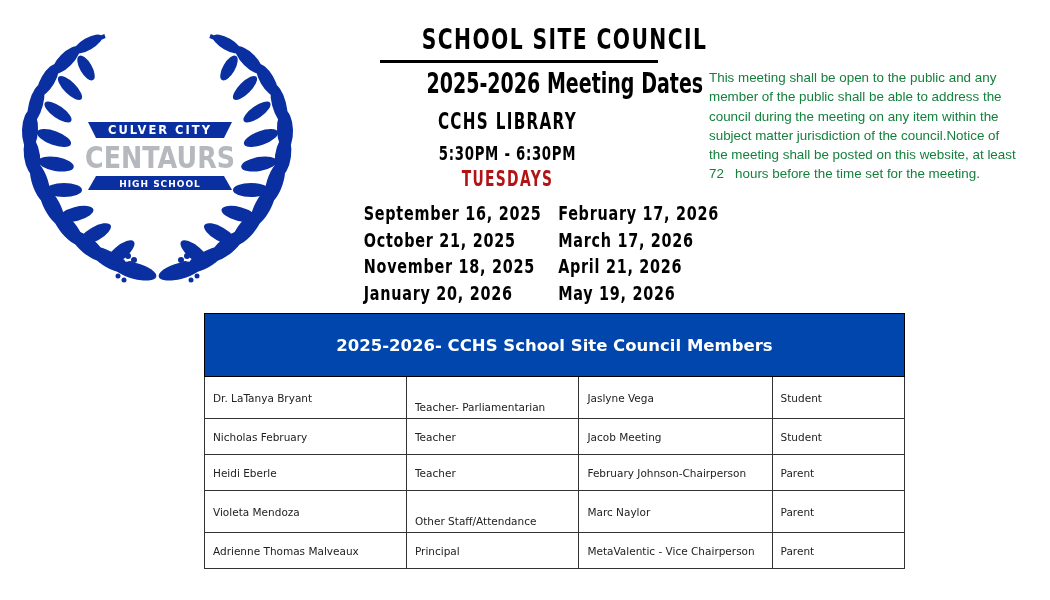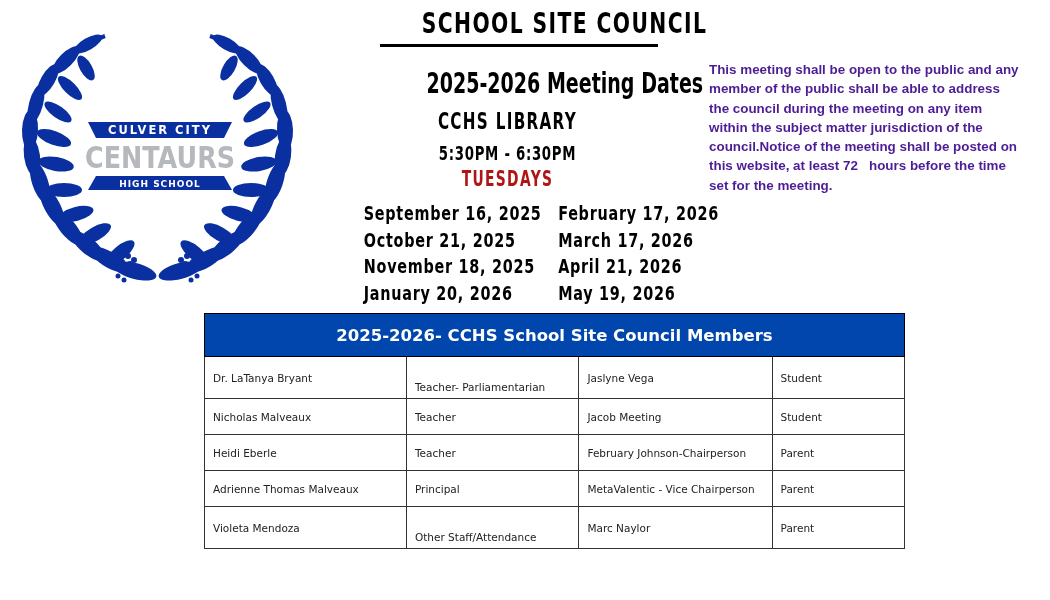--- a/index.html
+++ b/index.html
@@ -1,37 +1,37 @@
 <!DOCTYPE html>
 <html><head>
   <meta charset="utf-8">
   <style>
     html, body { margin: 0; padding: 0; background: #ffffff; }
     body { width: 1050px; height: 600px; position: relative; overflow: hidden; font-family: "Liberation Sans", sans-serif; color: #000; }
 
     .logo { position: absolute; left: 10px; top: 28px; width: 295px; height: 258px; }
     .logo svg { width: 100%; height: 100%; }
-    .title-wrap { position: absolute; left: 380px; top: 4px; width: 278px; height: 44px; }
+    .title-wrap { position: absolute; left: 380px; top: 20px; width: 278px; height: 44px; }
     .title-text { display:block; text-align:center; font-family: "DejaVu Sans", sans-serif; font-weight:bold; font-size:29px; letter-spacing:2px; transform: scaleX(0.7); transform-origin:center; line-height:38px; white-space:nowrap;}
     .title-line { position:absolute; left:0; right:0; top:40px; height:3px; background:#000; }
 
     .subtitle { position:absolute; left:380px; top:66px; width:290px; text-align:center; font-family:"DejaVu Sans", sans-serif; font-weight:bold; font-size:28px; transform: scaleX(0.68); transform-origin:center; white-space:nowrap; line-height:36px; }
     .location { position:absolute; left:400px; top:106px; width:215px; text-align:center; font-family:"DejaVu Sans", sans-serif; font-weight:bold; font-size:23px; letter-spacing:2px; transform: scaleX(0.66); transform-origin:center; white-space:nowrap; line-height:30px;}
     .time { position:absolute; left:400px; top:140px; width:215px; text-align:center; font-family:"DejaVu Sans", sans-serif; font-weight:bold; font-size:19px; letter-spacing:1px; transform: scaleX(0.7); transform-origin:center; white-space:nowrap; line-height:26px;}
     .day { position:absolute; left:400px; top:165px; width:215px; text-align:center; font-family:"DejaVu Sans", sans-serif; font-weight:bold; font-size:21px; letter-spacing:2px; color:#b01414; transform: scaleX(0.66); transform-origin:center; white-space:nowrap; line-height:28px;}
 
     .dates { position:absolute; top:200px; }
     .dates.left { left:310px; width:192px; text-align:right; }
     .dates.right { left:510px; width:172px; }
     .date { font-family:"DejaVu Sans", sans-serif; font-weight:bold; font-size:20px; letter-spacing:1px; line-height:26.5px; white-space:nowrap; transform: scaleX(0.72); transform-origin:right center; }
 
-    .notice { position:absolute; left:709px; top:60px; width:310px; font-family:"Liberation Sans", sans-serif; font-size:13.4px; line-height:19.3px; color:#4c1d95; white-space:pre-wrap;font-weight:bold; }
+    .notice { position:absolute; left:709px; top:68px; width:310px; font-family:"Liberation Sans", sans-serif; font-size:13.4px; line-height:19.3px; color:#15803d; white-space:pre-wrap; }
 
     .members { position:absolute; left:204px; top:313px; width:701px; border-collapse:collapse; border:1.5px solid #000; }
-    .members th { background:#0046ad; color:#fff; font-family:"DejaVu Sans", sans-serif; font-weight:bold; font-size:16.5px; height:34px; padding:4px; border:1.5px solid #000; text-align:center; }
+    .members th { background:#0046ad; color:#fff; font-family:"DejaVu Sans", sans-serif; font-weight:bold; font-size:16.5px; height:34px; padding:14px; border:1.5px solid #000; text-align:center; }
     .members td { border:1.5px solid #333; font-family:"DejaVu Sans", sans-serif; font-size:10.5px; color:#222; padding:0 0 0 8px; vertical-align:middle; }
     .members td.top { vertical-align:top; padding-top:24px; }
     .c1 { width:194px; } .c2 { width:164px; } .c3 { width:185px; } .c4 { width:124px; }
   </style>
 </head>
 <body>
 
 <div class="logo">
   <svg viewBox="0 0 295 258">
     <defs>
@@ -146,37 +146,37 @@
     </tr>
   </thead>
   <tbody>
     <tr style="height:42px">
       <td class="c1">Dr. LaTanya Bryant</td>
       <td class="c2 top">Teacher- Parliamentarian</td>
       <td class="c3">Jaslyne Vega</td>
       <td class="c4">Student</td>
     </tr>
     <tr style="height:36px">
-      <td>Nicholas Malveaux</td>
+      <td>Nicholas February</td>
       <td>Teacher</td>
       <td>Jacob Meeting</td>
       <td>Student</td>
     </tr>
     <tr style="height:36px">
       <td>Heidi Eberle</td>
       <td>Teacher</td>
       <td>February Johnson-Chairperson</td>
       <td>Parent</td>
     </tr>
+    <tr style="height:42px">
+      <td>Violeta Mendoza</td>
+      <td class="top">Other Staff/Attendance</td>
+      <td>Marc Naylor</td>
+      <td>Parent</td>
+    </tr>
     <tr style="height:36px">
       <td>Adrienne Thomas Malveaux</td>
       <td>Principal</td>
       <td>MetaValentic - Vice Chairperson</td>
       <td>Parent</td>
     </tr>
-    <tr style="height:42px">
-      <td>Violeta Mendoza</td>
-      <td class="top">Other Staff/Attendance</td>
-      <td>Marc Naylor</td>
-      <td>Parent</td>
-    </tr>
   </tbody>
 </table>
 
 </body></html>

